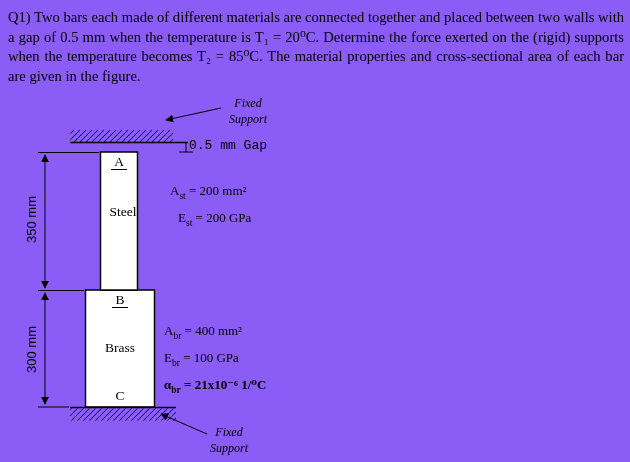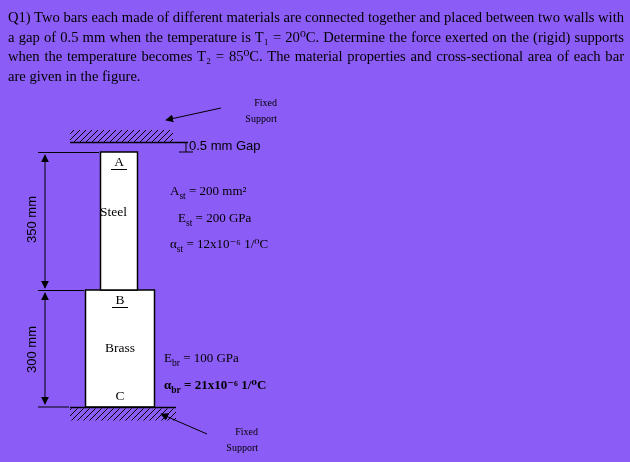--- a/index.html
+++ b/index.html
@@ -8,22 +8,22 @@
     width:630px; height:462px;
     font-family:"Liberation Serif","DejaVu Serif",serif;
     color:#000;
   }
   .page { position:relative; width:630px; height:462px; background:#8b5cf6; overflow:hidden; }
   .question {
     position:absolute; left:8px; top:8px; width:616px;
     font-size:14.6px; line-height:19.5px; text-align:justify;
   }
   .fig-svg { position:absolute; left:0; top:0; width:630px; height:462px; }
-  .support-lbl { position:absolute; font-size:10px; line-height:16px; text-align:right; }
-  .sans { font-family:Liberation Sans, sans-serif; }
+  .support-lbl { position:absolute; font-size:12px; line-height:16px; text-align:center;font-style:italic; }
+  .sans { font-family:Liberation Mono, monospace; }
   .gap-lbl { position:absolute; font-size:13px; white-space:nowrap; }
   .dim {
     position:absolute; width:60px; text-align:center;
     transform:rotate(-90deg);
     font-family:"Liberation Sans","DejaVu Sans",sans-serif;
     font-size:13px; white-space:nowrap;
   }
   .barlbl { position:absolute; text-align:center; font-size:13.5px; line-height:16px; }
   .ul { border-bottom:1px solid #000; padding:0 3px; }
   .prop { position:absolute; font-size:13px; white-space:nowrap; }
@@ -72,40 +72,40 @@
   <div class="support-lbl" style="left:219px; top:95px; width:58px;">
     <div>Fixed</div>
     <div>Support</div>
   </div>
 
   <div class="gap-lbl sans" style="left:189px; top:138px;">0.5 mm Gap</div>
 
   <div class="barlbl" style="left:100px; top:154px; width:38px;">
     <span class="ul">A</span>
   </div>
-  <div class="barlbl" style="left:100px; top:204px; width:18px;">Steel</div>
+  <div class="barlbl" style="left:100px; top:204px; width:38px;padding-left:8px;">Steel</div>
   <div class="barlbl" style="left:85px; top:292px; width:70px;">
     <span class="ul">B</span>
   </div>
   <div class="barlbl" style="left:85px; top:340px; width:70px;">Brass</div>
   <div class="barlbl" style="left:85px; top:388px; width:70px;">C</div>
 
   <div class="dim" style="left:1px; top:212px;">350 mm</div>
   <div class="dim" style="left:1px; top:342px;">300 mm</div>
 
   <div class="prop" style="left:170px; top:183px;">
     <span>A</span><sub>st</sub><span> = 200 mm²</span>
   </div>
   <div class="prop" style="left:178px; top:210px;">
     <span>E</span><sub>st</sub><span> = 200 GPa</span>
   </div>
-  <div class="prop" style="left:170px; top:236px;">
-    <span>α</span><sub>st</sub><span> = 12x10⁻⁶ 1/⁰C</span>
+
+  <div class="prop" style="left:164px; top:323px;">
+    <span>A</span><sub>br</sub><span> = 400 mm²</span>
   </div>
-
   <div class="prop" style="left:164px; top:350px;">
     <span>E</span><sub>br</sub><span> = 100 GPa</span>
   </div>
   <div class="prop" style="left:164px; top:377px;font-weight:bold;">
     <span>α</span><sub>br</sub><span> = 21x10⁻⁶ 1/⁰C</span>
   </div>
 
   <div class="support-lbl" style="left:200px; top:424px; width:58px;">
     <div>Fixed</div>
     <div>Support</div>

